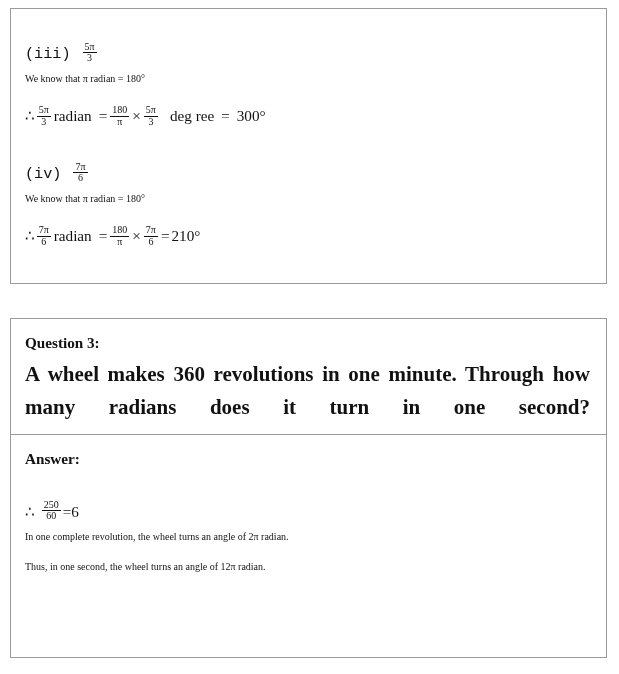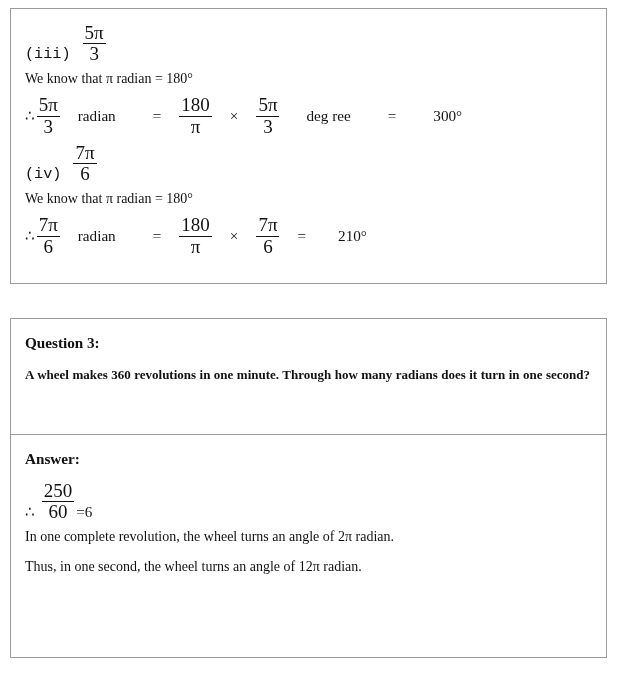--- a/index.html
+++ b/index.html
@@ -38,52 +38,52 @@
     height: 0;
     margin: 0;
   }
 
   .section-pad {
     padding: 9px 14px 10px 14px;
   }
 
   
   .line {
-    font-size: 14px;
+    font-size: 10px;
     line-height: 30px;
     white-space: nowrap;
   }
   .q-title {
     font-size: 15.2px;
     font-weight: bold;
     line-height: 30px;
   }
   .q-body {
-    font-size: 13px;
+    font-size: 21px;
     font-weight: bold;
     line-height: 33px;
     text-align: justify;
     text-justify: inter-word;
     margin: 0;
     padding-right: 2px;
   }
   .q-body::after {
     content: "";
     display: inline-block;
     width: 100%;
   }
 
   
   .frac {
     display: inline-block;
     vertical-align: -0.45em;
     text-align: center;
     line-height: 1.06;
     margin: 0 2px;
-    font-size: 19px;
+    font-size: 10px;
   }
   .frac > .num {
     display: block;
     border-bottom: 1px solid #111111;
     padding: 0 2px 0px 2px;
   }
   .frac > .den {
     display: block;
     padding: 0 2px;
   }
@@ -105,21 +105,21 @@
   .item-label { display: inline-block; font-family: Liberation Mono, monospace; }
 
   .math-line {
     font-size: 15.2px;
     line-height: 20px;
     height: 44px;
     display: flex;
     align-items: center;
     white-space: nowrap;
   }
-  .math-line .tok { margin: 0 16px; }
+  .math-line .tok { margin: 0 1px; }
   .sp { display: inline-block; width: 5px; }
   .sp-wide { display: inline-block; width: 9px; }
 
   .ans-line-frac {
     font-size: 15.2px;
     line-height: 20px;
     height: 48px;
     display: flex;
     align-items: flex-end;
     white-space: nowrap;

